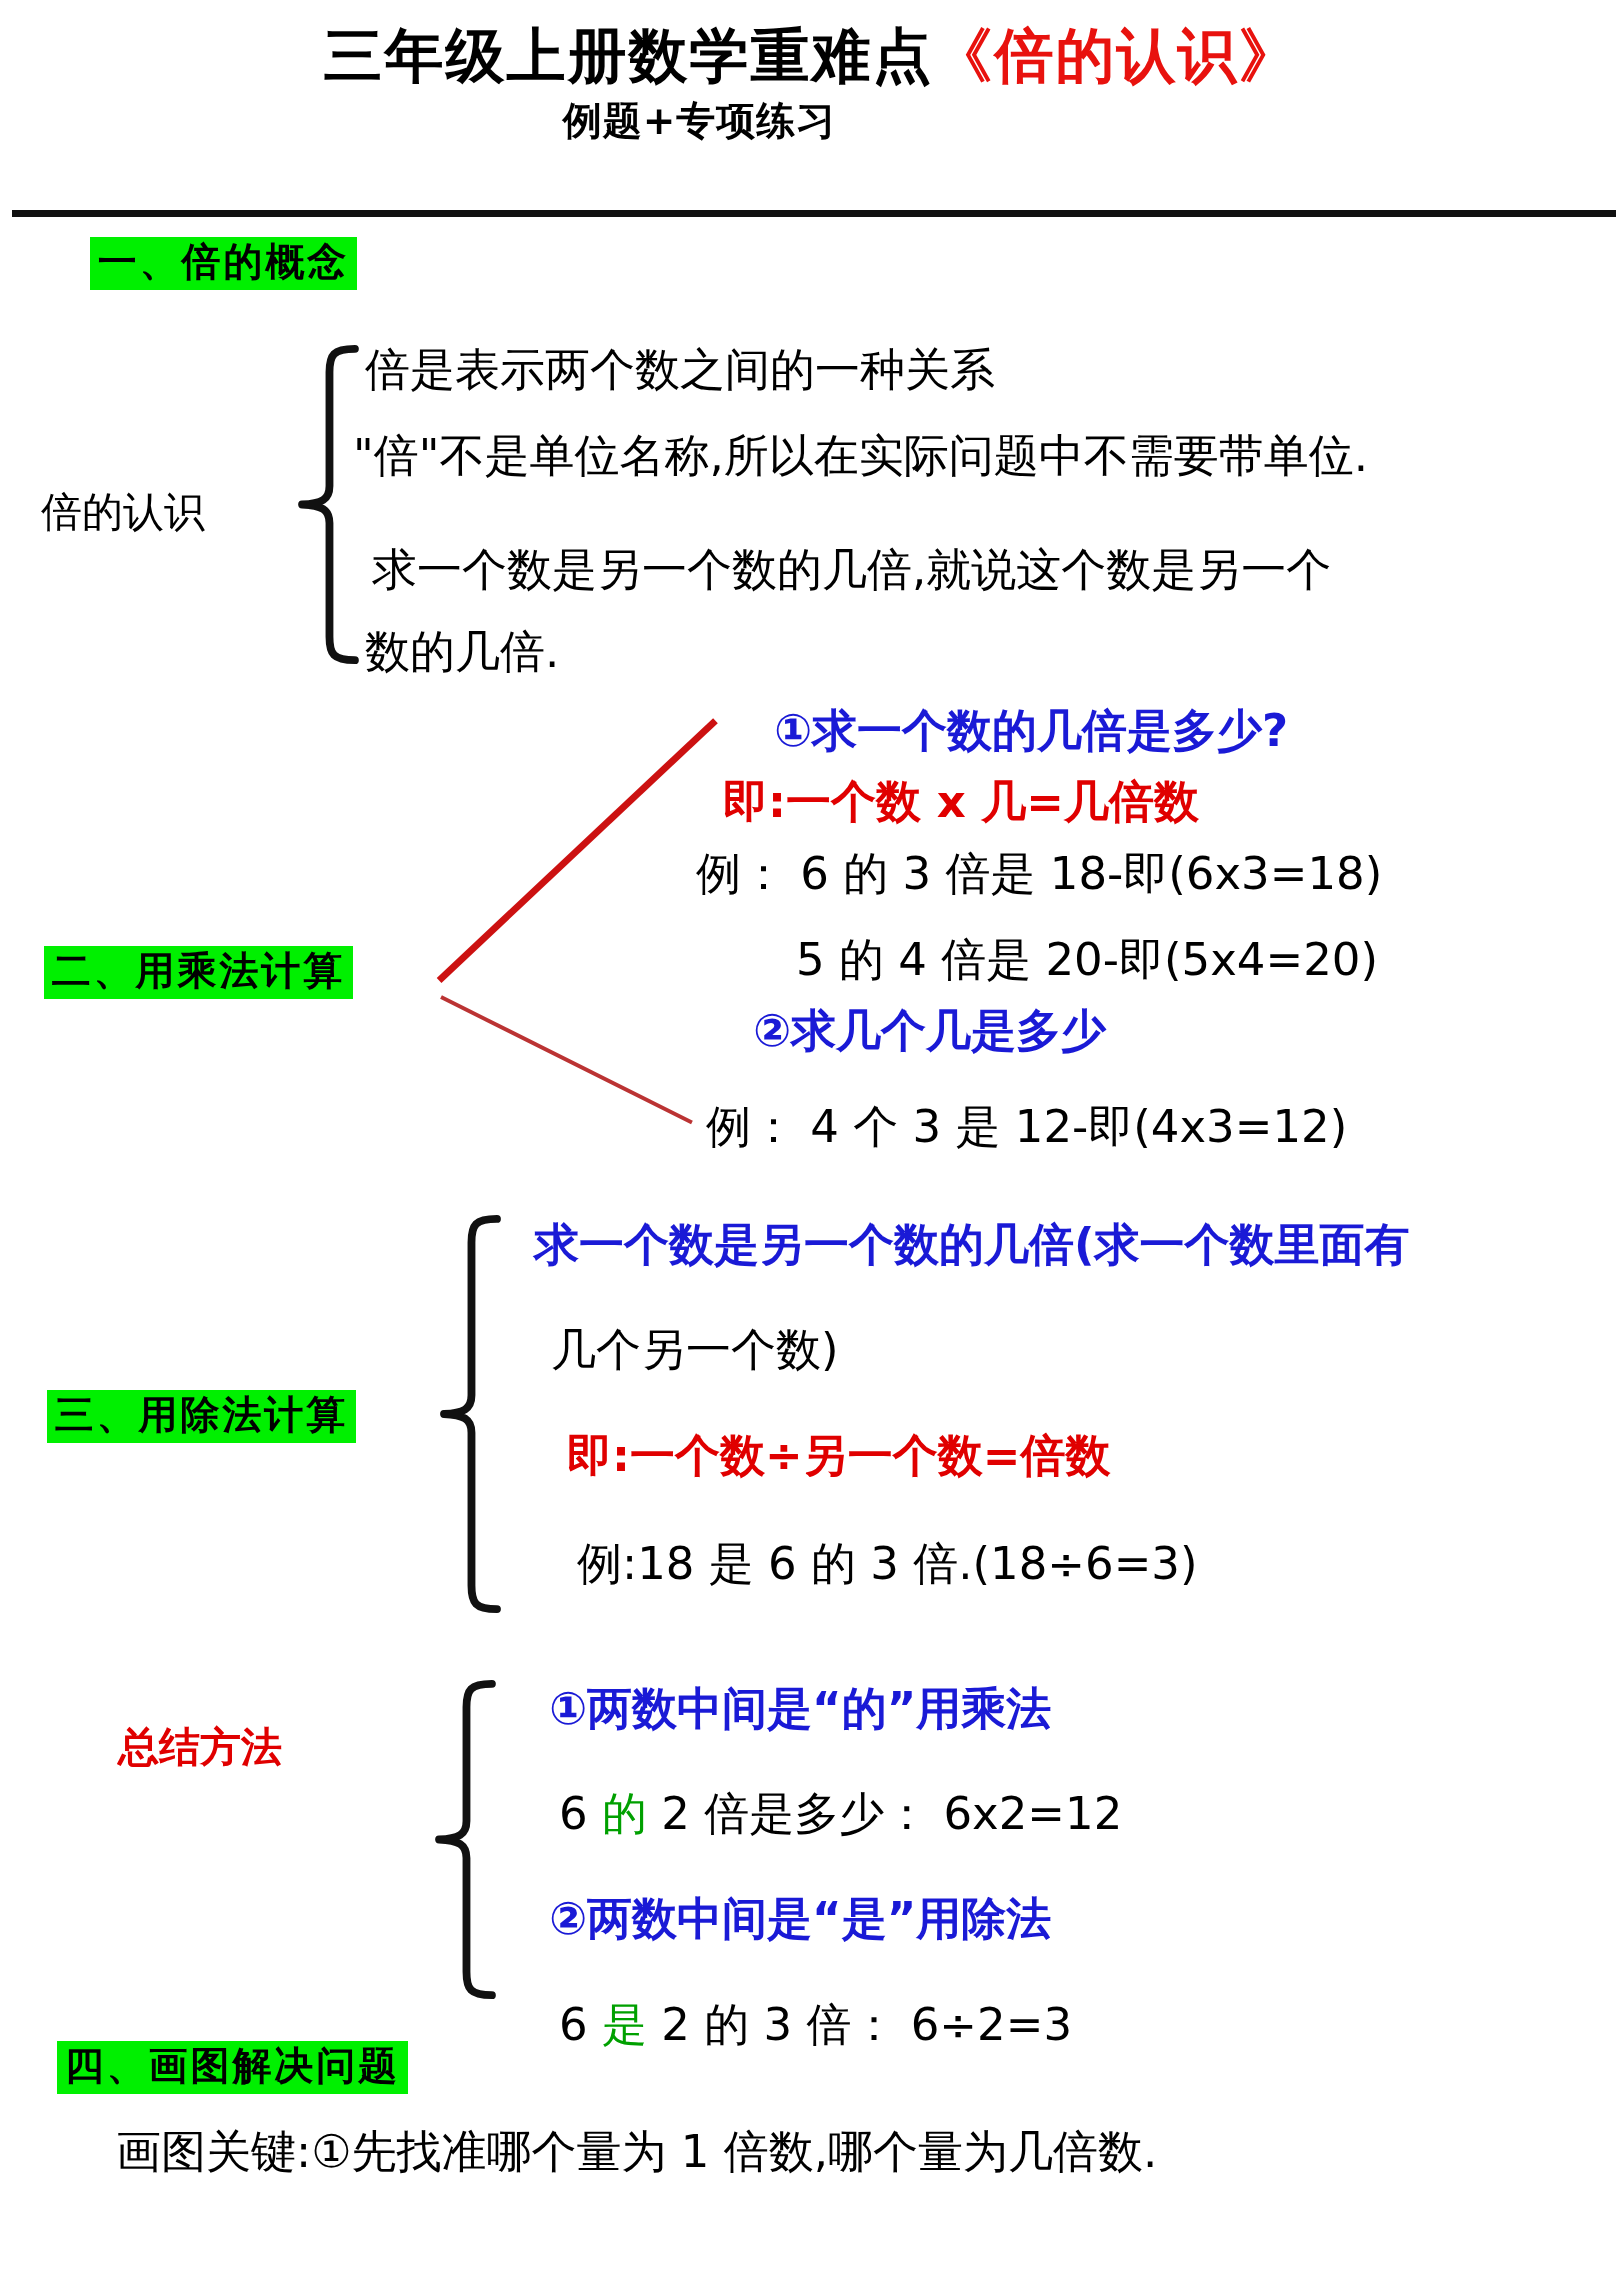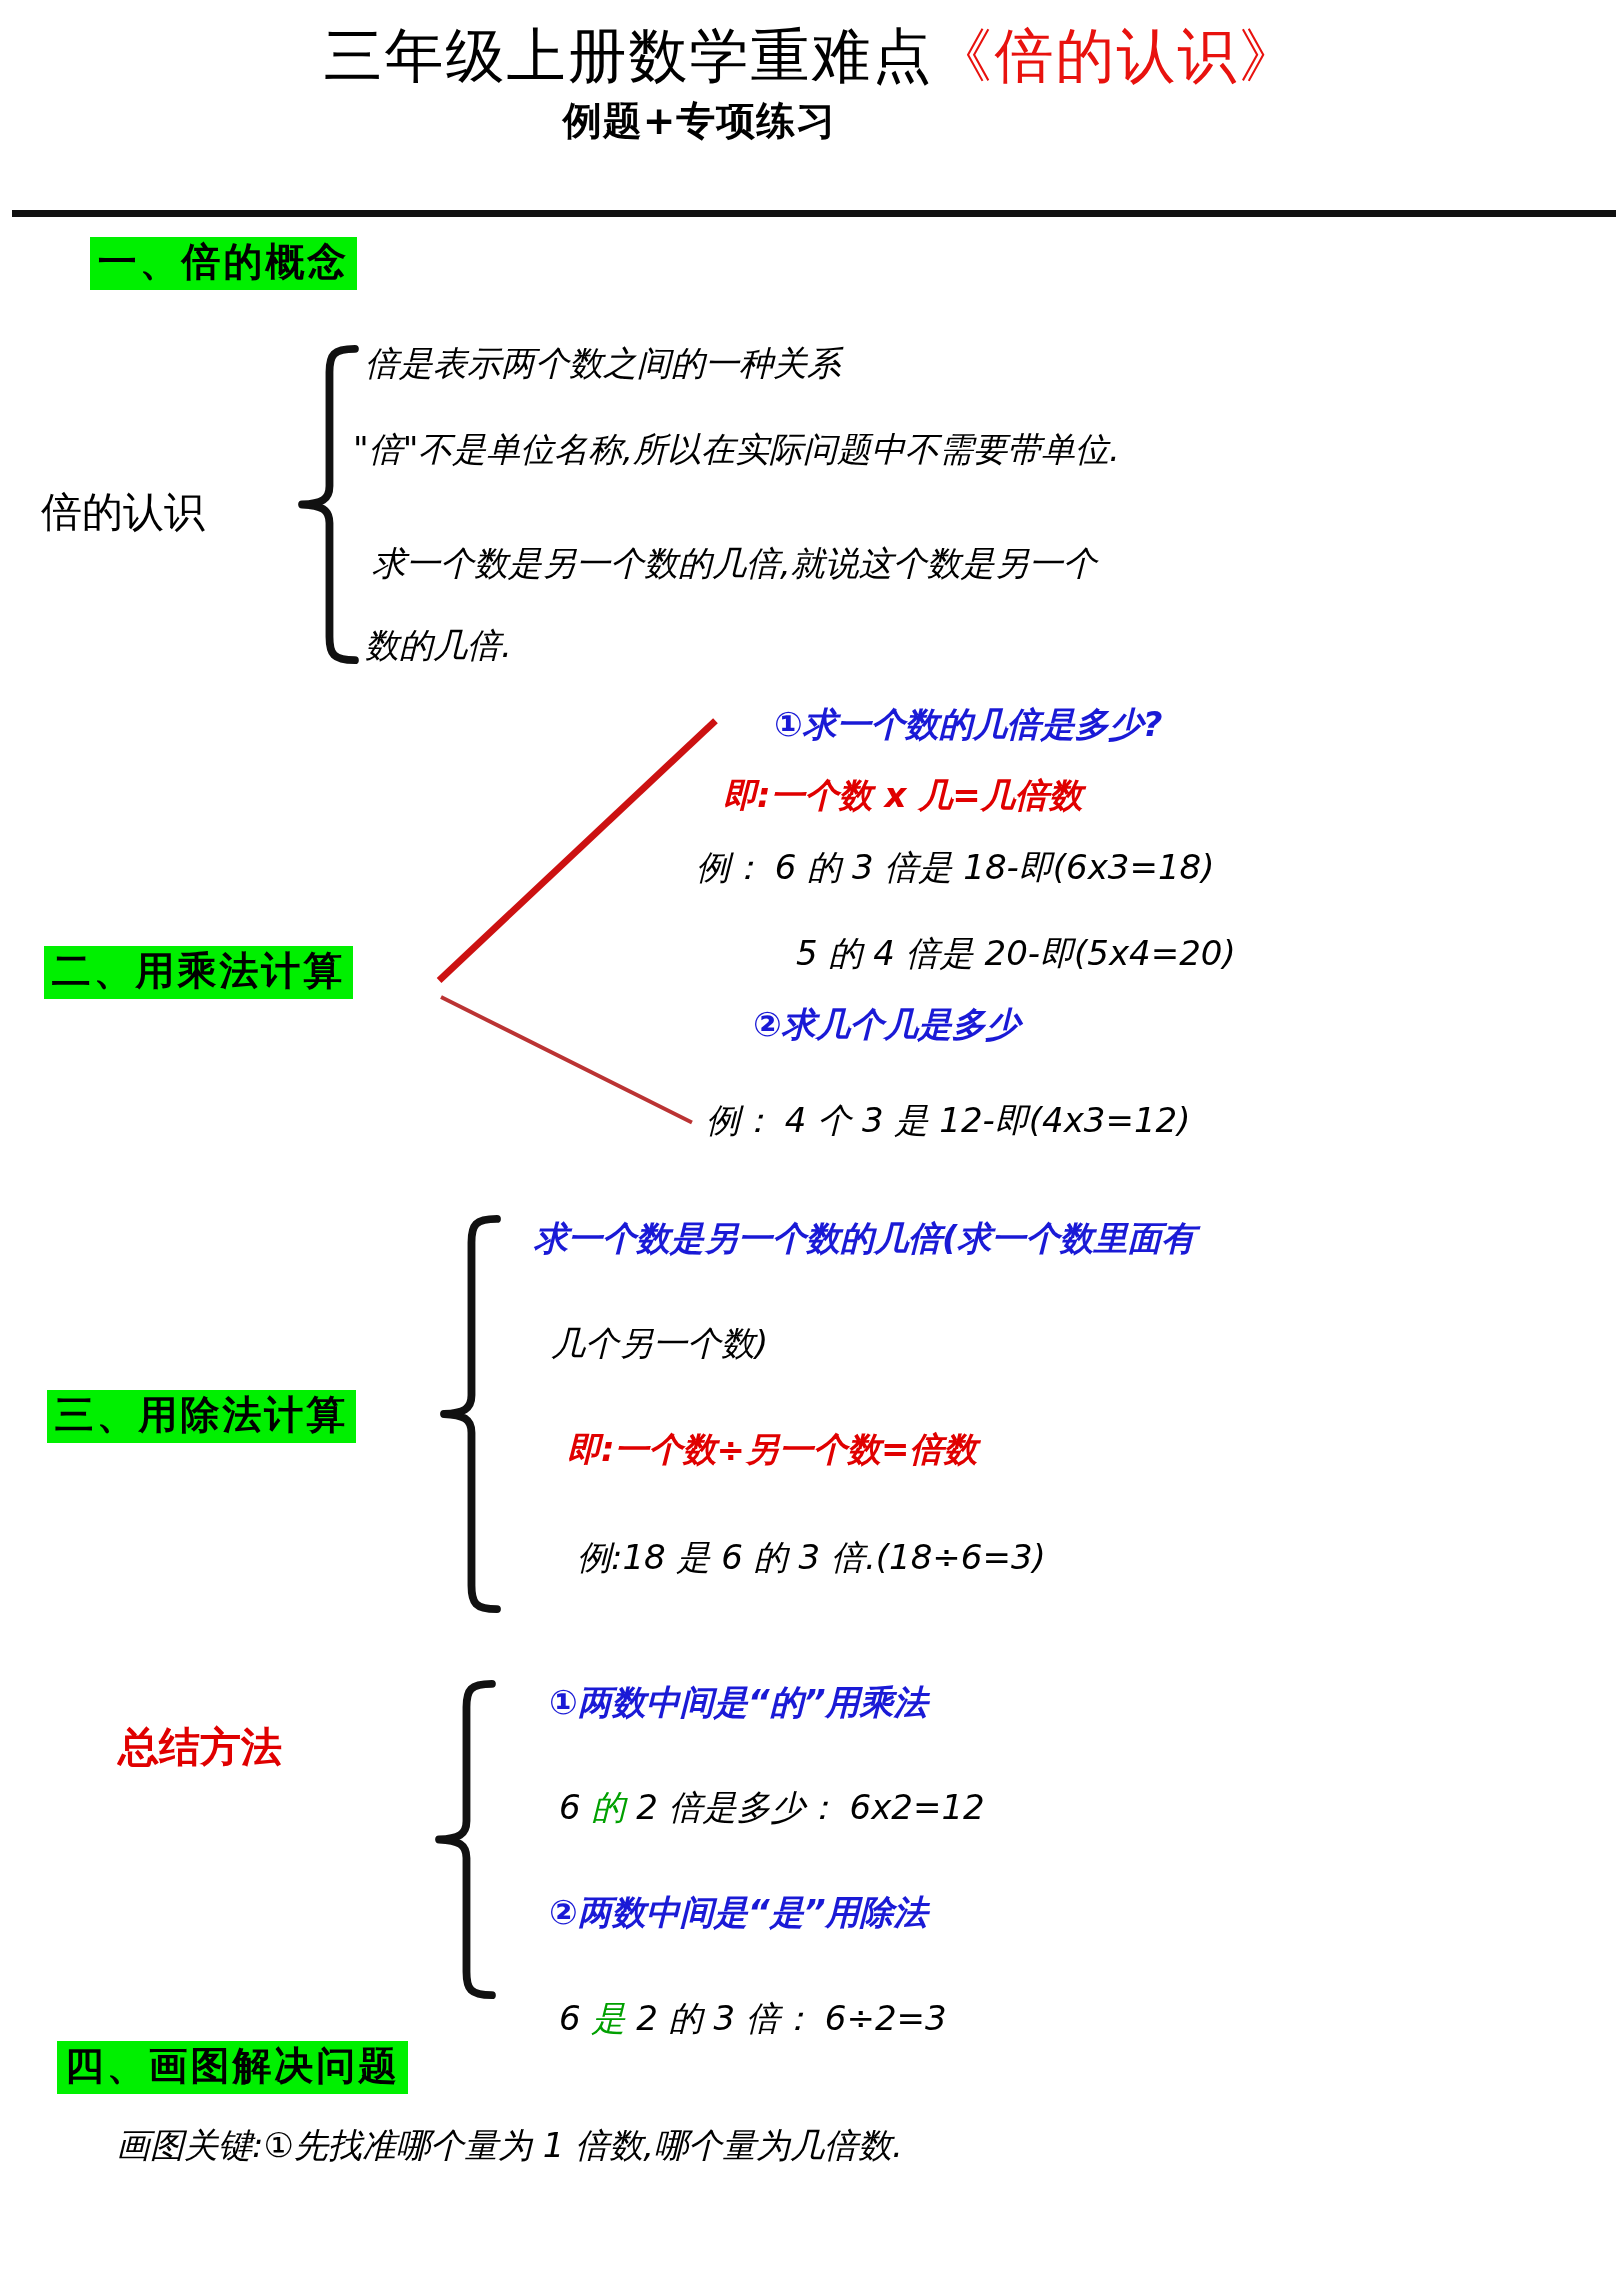--- a/index.html
+++ b/index.html
@@ -18,21 +18,21 @@
 
   .abs { position: absolute; }
 
   
   #title-main {
     top: 21.6px;
     left: 0;
     width: 1623px;
     text-align: center;
     font-size: 59px;
-    font-weight: normal;
+    font-weight: bold;
     letter-spacing: 2px;
     white-space: nowrap;
     line-height: 1.15;
   }
   #title-main .red { color: #e8120e; }
   #title-sub {
     top: 94px;
     left: 0;
     width: 1399px;
     text-align: center;
@@ -63,21 +63,21 @@
 
   
   .line {
     white-space: nowrap;
     line-height: 1.1;
   }
   .t-black { color: #000000; }
   .t-blue  { color: #1a1ad6; }
   .t-red   { color: #e00000; }
   .t-green { color: #00a000; }
-  .sz-lead  { font-size: 34px; font-style: italic; }
+  .sz-lead  { font-size: 45px; }
 
   .lbl-left {
     font-size: 41px;
     white-space: nowrap;
   }
 
   
   .brace svg { display: block; }
 
   

